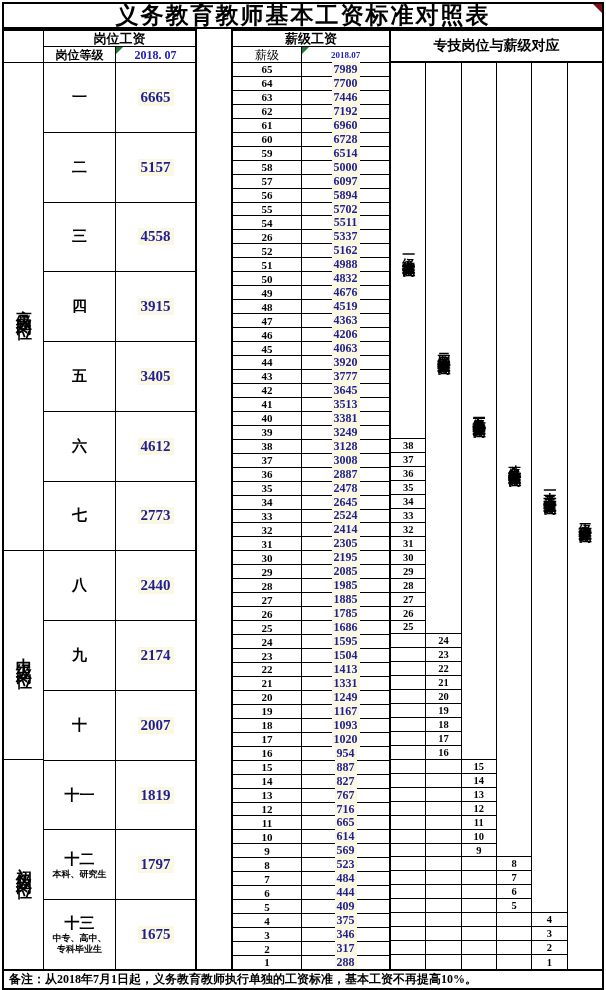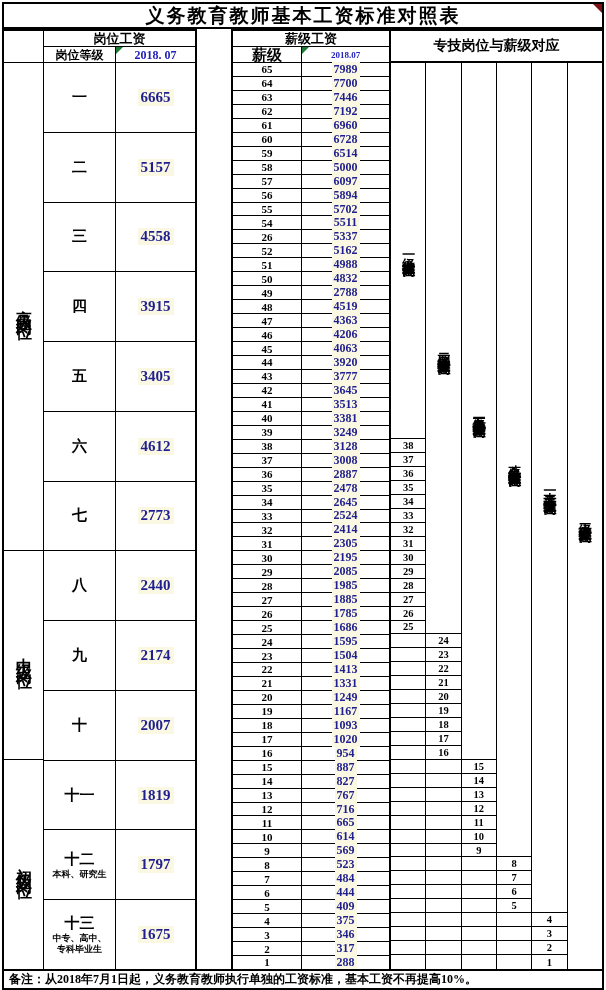--- a/index.html
+++ b/index.html
@@ -4,21 +4,21 @@
 <style>
   * { box-sizing: border-box; margin: 0; padding: 0; }
   body { background: #ffffff; font-family: "Liberation Serif", serif; }
   #sheet { position: relative; width: 606px; height: 990px; background: #fff; overflow: hidden; }
 
   .box { position: absolute; border: 2px solid #000; background: #fff; }
 
   
   .titlebox { left: 2px; top: 2px; width: 602px; height: 27px;
               display: flex; align-items: center; justify-content: center; }
-  .title { font-size: 19px; font-weight: bold; letter-spacing: 2px; color: #000; }
+  .title { font-size: 23px; font-weight: bold; letter-spacing: 2px; color: #000; }
   .r-tri { position: absolute; right: 0; top: 0; width: 0; height: 0;
            border-top: 9px solid #7a1416; border-left: 9px solid transparent; }
   .g-tri { position: absolute; left: 0; top: 0; width: 0; height: 0;
            border-top: 7px solid #1d7a34; border-right: 7px solid transparent; }
 
   
   .ltable { left: 2px; top: 29px; width: 195px; height: 942px; display: flex; flex-direction: column; }
   .lhead { height: 32px; border-bottom: 1px solid #000; display: grid;
            grid-template-columns: 40px 72px 1fr; grid-template-rows: 16px 16px; }
   .lhead .cellA { grid-row: 1 / 3; border-right: 1px solid #000; }
@@ -45,21 +45,21 @@
                font-size: 15px; font-weight: bold; color: #1f1f8f; }
   .hl { background: #faf7e3; padding: 0 3px; }
 
   
   .mtable { left: 231px; top: 29px; width: 160px; height: 942px; display: flex; flex-direction: column; }
   .mhead { height: 32px; border-bottom: 1px solid #000; display: grid;
            grid-template-columns: 69px 1fr; grid-template-rows: 16px 16px; }
   .mhead .secB { grid-column: 1 / 3; border-bottom: 1px solid #000; display: flex; align-items: center;
                  justify-content: center; font-weight: bold; font-size: 13px; }
   .mhead .grdH { border-right: 1px solid #000; display: flex; align-items: center; justify-content: center;
-                 font-weight: bold; font-size: 15px; }
+                 font-weight: normal; font-size: 12px; }
   .mhead .dateH2 { position: relative; display: flex; align-items: center; justify-content: center;
                    font-weight: bold; font-size: 9px; color: #2222bb; }
   .mbody { flex: 1; display: flex; flex-direction: column; min-height: 0; }
   .m-row { flex: 1; display: flex; border-bottom: 1px solid #000; min-height: 0; }
   .m-row:last-child { border-bottom: none; }
   .m-grade { width: 69px; border-right: 1px solid #000; display: flex; align-items: center;
              justify-content: center; font-size: 11px; font-weight: bold; }
   .m-val { flex: 1; display: flex; align-items: center; justify-content: center;
            font-size: 12px; font-weight: bold; color: #1f1f8f; }
   .m-val .hl { padding: 0 2px; }
@@ -327,21 +327,21 @@
         </div>
         <div class="m-row">
           <div class="m-grade">50</div>
           <div class="m-val">
             <span class="hl">4832</span>
           </div>
         </div>
         <div class="m-row">
           <div class="m-grade">49</div>
           <div class="m-val">
-            <span class="hl">2788</span>
+            <span class="hl">4676</span>
           </div>
         </div>
         <div class="m-row">
           <div class="m-grade">48</div>
           <div class="m-val">
             <span class="hl">4519</span>
           </div>
         </div>
         <div class="m-row">
           <div class="m-grade">47</div>

